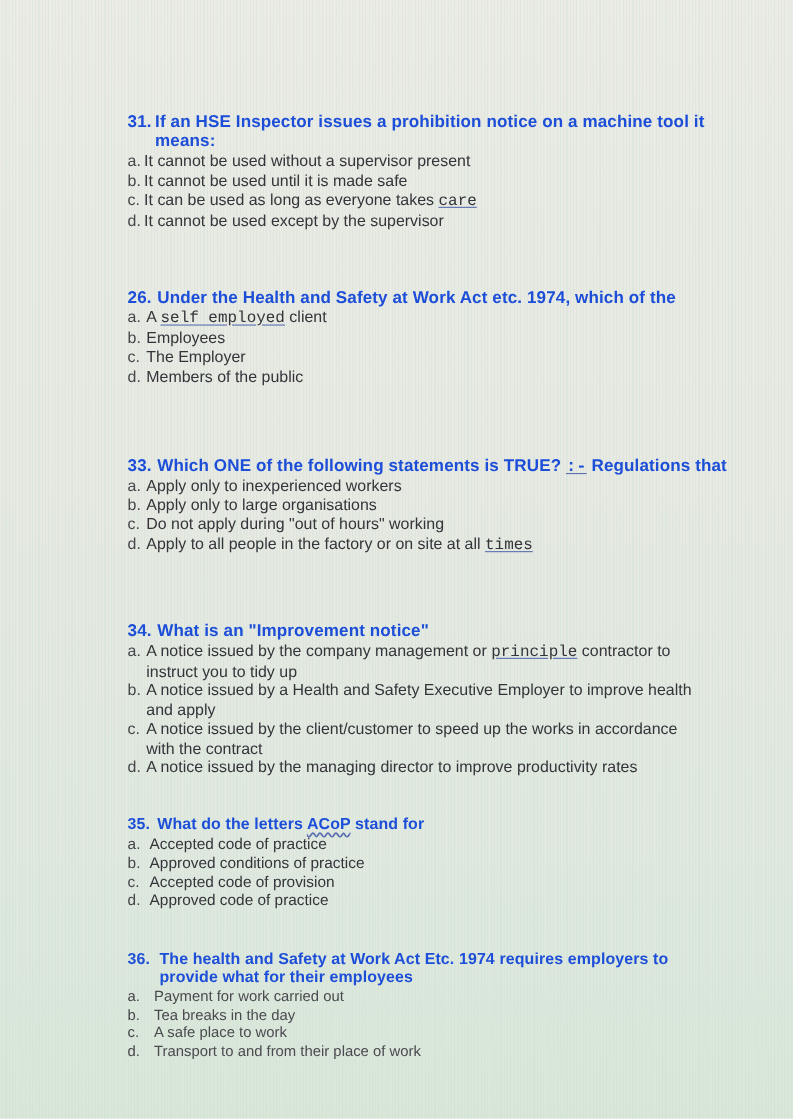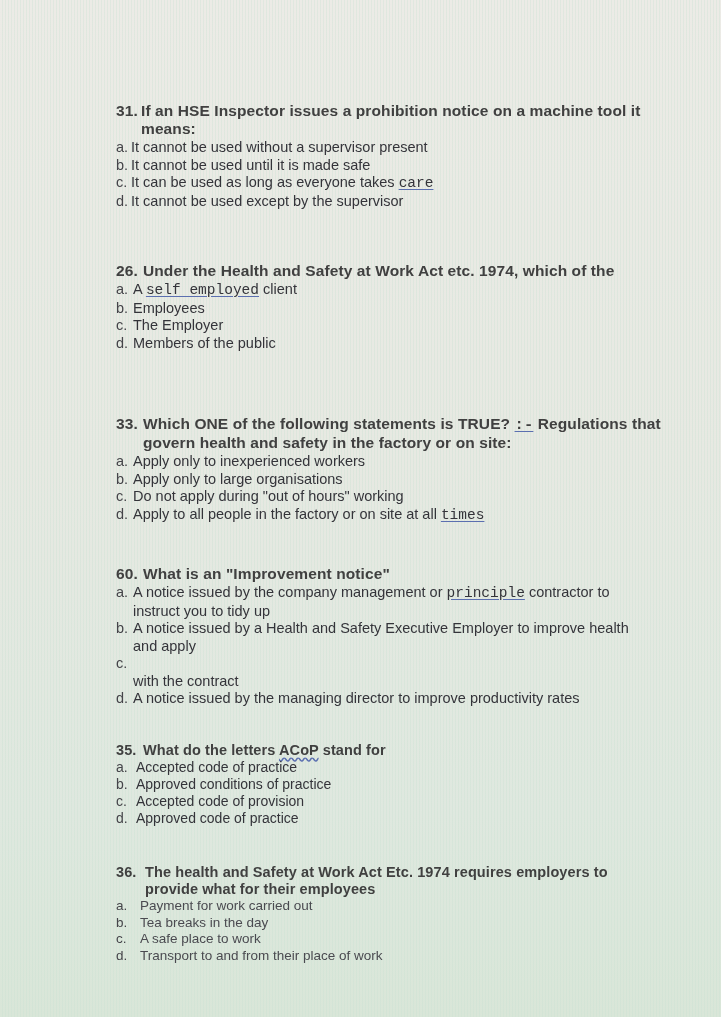--- a/index.html
+++ b/index.html
@@ -6,21 +6,21 @@
   body {
     width: 721px; height: 1017px; overflow: hidden; position: relative;
     background:
       repeating-linear-gradient(90deg, rgba(255,255,255,0) 0px, rgba(255,255,255,0) 2px, rgba(200,225,210,0.35) 2px, rgba(200,225,210,0.35) 3px),
       linear-gradient(180deg, #ecebe6 0%, #e7e9e2 45%, #dfe8df 80%, #d9e6d8 100%);
     font-family: "Liberation Sans", sans-serif;
     color: #2a2a30;
   }
   .sheet { position: absolute; left: 0; top: 0; width: 721px; height: 1017px; }
   .question { position: absolute; }
-  .q-head { display: flex; font-weight: bold; font-size: 15.5px; line-height: 18px; color: #404040; letter-spacing: 0.1px; }
+  .q-head { display: flex; font-weight: bold; font-size: 15.5px; line-height: 18px; color: #1d4ed8; letter-spacing: 0.1px; }
   .q-num { flex: 0 0 auto; }
   .q-text { flex: 1 1 auto; }
   .options { margin: 1px 0 0 0; padding: 0; list-style: none; }
   .opt { display: flex; font-size: 14.5px; line-height: 17.5px; color: #34343a; }
   .opt-letter { flex: 0 0 auto; color: #45454a; }
   .opt-text { flex: 1 1 auto; }
   .underline-blue { text-decoration: underline; text-decoration-color: #5b6fb0; text-underline-offset: 2px; font-family: Liberation Mono, monospace; }
   .squiggle { text-decoration: underline wavy #5b6fb0; text-underline-offset: 2px; }
 </style>
 </head>
@@ -81,21 +81,20 @@
           <span class="opt-text">Members of the public</span>
         </li>
     </ul>
   </div>
 
   <div class="question" style="left:116px; top:415px; width:570px;">
     <div class="q-head">
       <span class="q-num" style="width:27px;">33.</span>
       <span class="q-text">
         <span>Which ONE of the following statements is TRUE? </span><span class="underline-blue">:-</span><span> Regulations that</span><br>
-        <span>govern health and safety in the factory or on site:</span>
       </span>
     </div>
     <ul class="options">
       <li class="opt">
           <span class="opt-letter" style="width:17px;">a.</span>
           <span class="opt-text">Apply only to inexperienced workers</span>
         </li>
       <li class="opt">
           <span class="opt-letter" style="width:17px;">b.</span>
           <span class="opt-text">Apply only to large organisations</span>
@@ -106,35 +105,35 @@
         </li>
       <li class="opt">
           <span class="opt-letter" style="width:17px;">d.</span>
           <span class="opt-text"><span>Apply to all people in the factory or on site at all </span><span class="underline-blue">times</span></span>
         </li>
     </ul>
   </div>
 
   <div class="question" style="left:116px; top:565px; width:590px;">
     <div class="q-head">
-      <span class="q-num" style="width:27px;">60.</span>
+      <span class="q-num" style="width:27px;">34.</span>
       <span class="q-text">What is an "Improvement notice"</span>
     </div>
     <ul class="options">
       <li class="opt">
           <span class="opt-letter" style="width:17px;">a.</span>
           <span class="opt-text"><span>A notice issued by the company management or </span><span class="underline-blue">principle</span><span> contractor to</span><br><span>instruct you to tidy up</span></span>
         </li>
       <li class="opt">
           <span class="opt-letter" style="width:17px;">b.</span>
           <span class="opt-text"><span>A notice issued by a Health and Safety Executive Employer to improve health</span><br><span>and apply</span></span>
         </li>
       <li class="opt">
           <span class="opt-letter" style="width:17px;">c.</span>
-          <span class="opt-text"><br><span>with the contract</span></span>
+          <span class="opt-text"><span>A notice issued by the client/customer to speed up the works in accordance</span><br><span>with the contract</span></span>
         </li>
       <li class="opt">
           <span class="opt-letter" style="width:17px;">d.</span>
           <span class="opt-text">A notice issued by the managing director to improve productivity rates</span>
         </li>
     </ul>
   </div>
 
   <div class="question" style="left:116px; top:741px; width:560px;">
     <div class="q-head" style="font-size:14.5px;">

